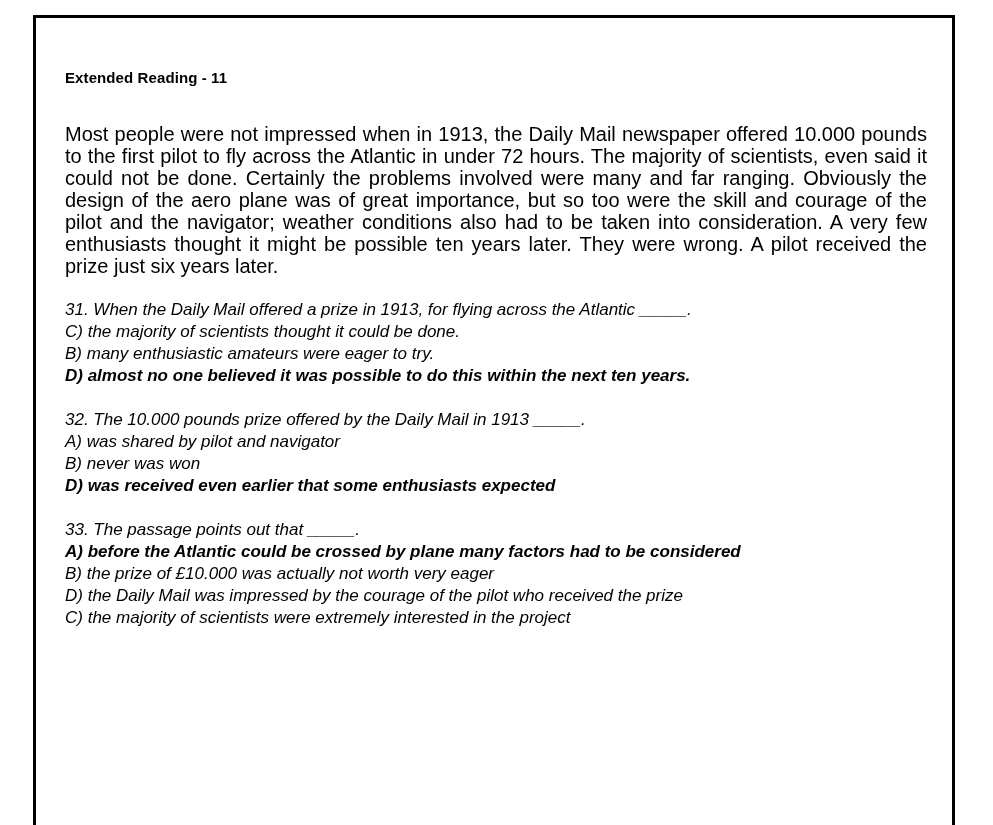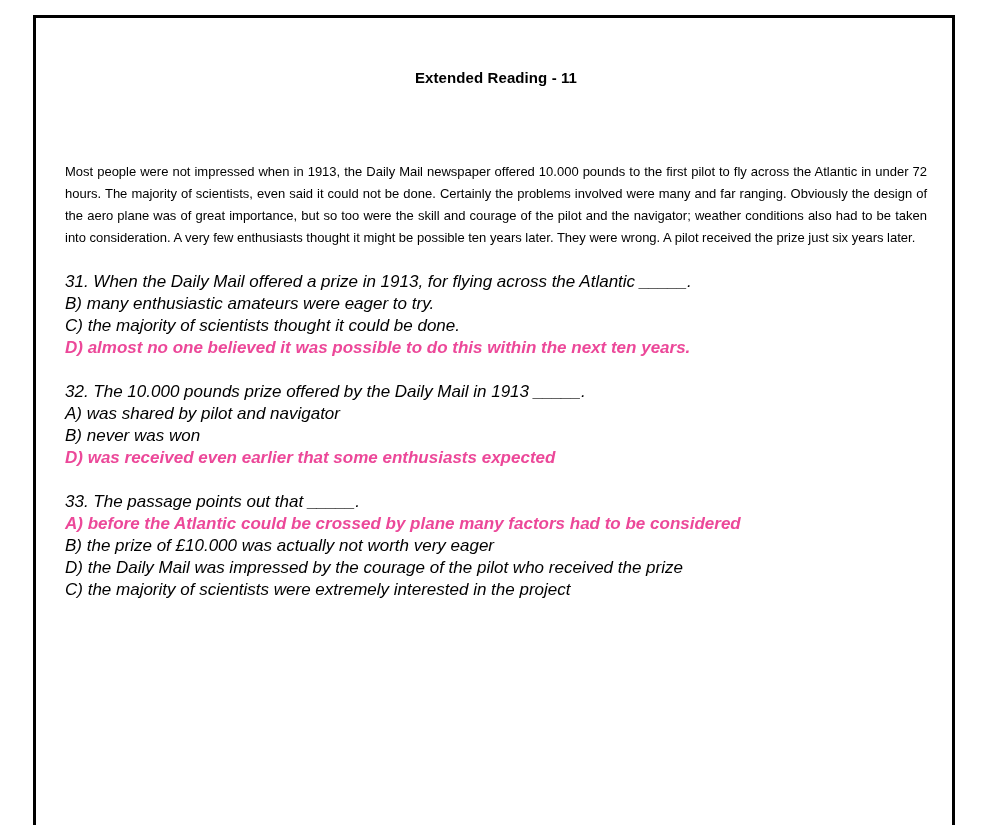--- a/index.html
+++ b/index.html
@@ -30,70 +30,69 @@
   }
 
   .content {
     position: absolute;
     left: 29px;                 
     top: 0;
     width: 862px;               
   }
 
   .doc-title {
-    text-align: center;
     font-size: 15px;
     font-weight: bold;
     line-height: 20px;
     margin-top: 50px;
     letter-spacing: 0.1px;
   }
 
   .passage {
-    margin-top: 73px;
-    font-size: 13px;
+    margin-top: 35px;
+    font-size: 20px;
     line-height: 22px;
     text-align: justify;
     text-justify: inter-word;
   }
 
   .qblock {
     margin-top: 22px;           
     font-size: 17px;
     line-height: 22px;
     font-style: italic;
   }
 
   .qstem,
   .opt {
     white-space: nowrap;
     font-size: 17px;
     line-height: 22px;
   }
 
   .opt.answer {
-    color: #ec4899;
+    color: #000000;
     font-weight: bold;
   }
 </style>
 </head>
 <body>
 
 <div class="page">
   <div class="content">
 
     <div class="doc-title">Extended Reading - 11</div>
 
     <p class="passage">Most people were not impressed when in 1913, the Daily Mail newspaper offered 10.000 pounds to the first pilot to fly across the Atlantic in under 72 hours. The majority of scientists, even said it could not be done. Certainly the problems involved were many and far ranging. Obviously the design of the aero plane was of great importance, but so too were the skill and courage of the pilot and the navigator; weather conditions also had to be taken into consideration. A very few enthusiasts thought it might be possible ten years later. They were wrong. A pilot received the prize just six years later.</p>
 
     <div id="questions">
         <div class="qblock">
           <div class="qstem">31. When the Daily Mail offered a prize in 1913, for flying across the Atlantic _____.</div>
+          <div class="opt">C) the majority of scientists thought it could be done.</div>
           <div class="opt">B) many enthusiastic amateurs were eager to try.</div>
-          <div class="opt">C) the majority of scientists thought it could be done.</div>
           <div class="opt answer">D) almost no one believed it was possible to do this within the next ten years.</div>
         </div>
         <div class="qblock">
           <div class="qstem">32. The 10.000 pounds prize offered by the Daily Mail in 1913 _____.</div>
           <div class="opt">A) was shared by pilot and navigator</div>
           <div class="opt">B) never was won</div>
           <div class="opt answer">D) was received even earlier that some enthusiasts expected</div>
         </div>
         <div class="qblock">
           <div class="qstem">33. The passage points out that _____.</div>

